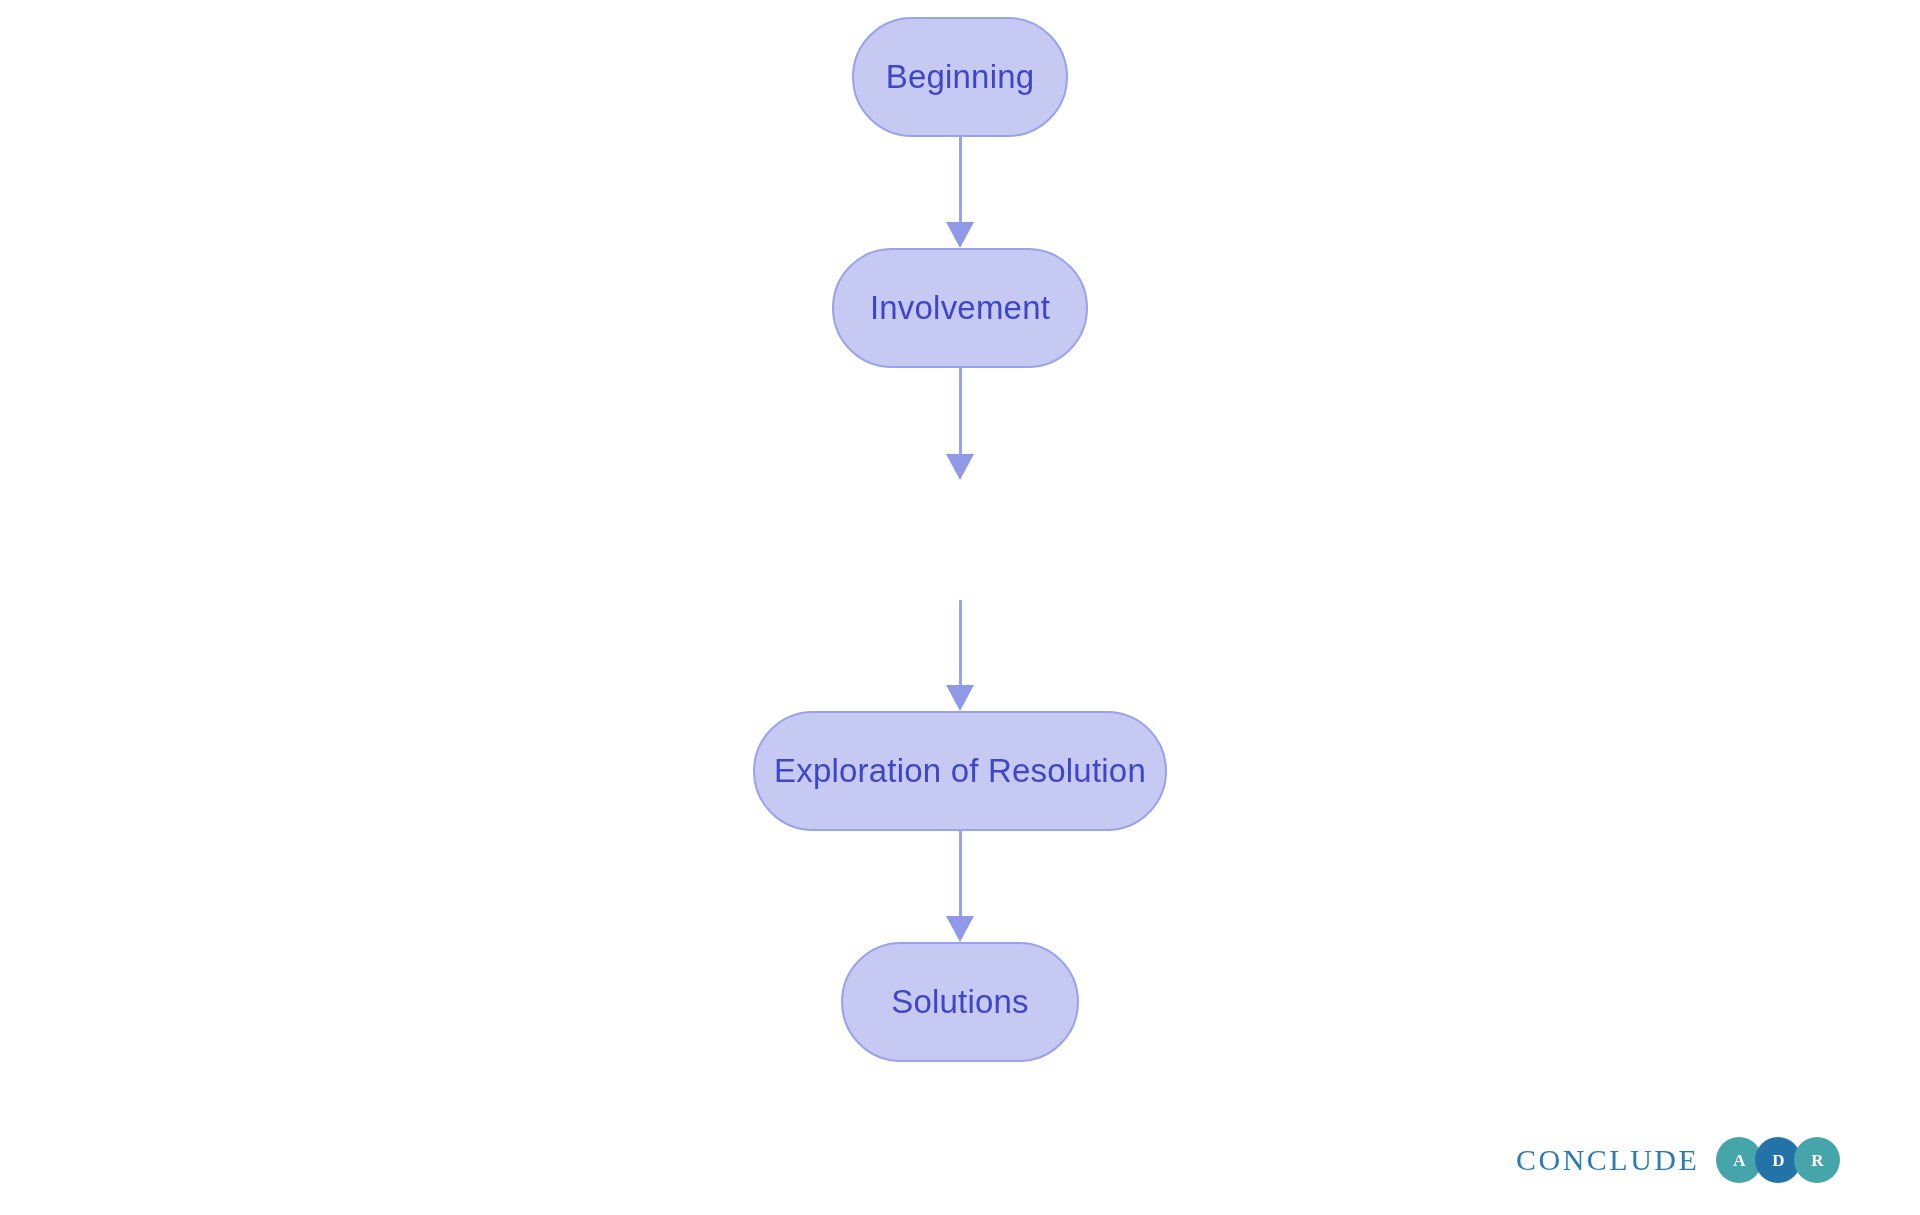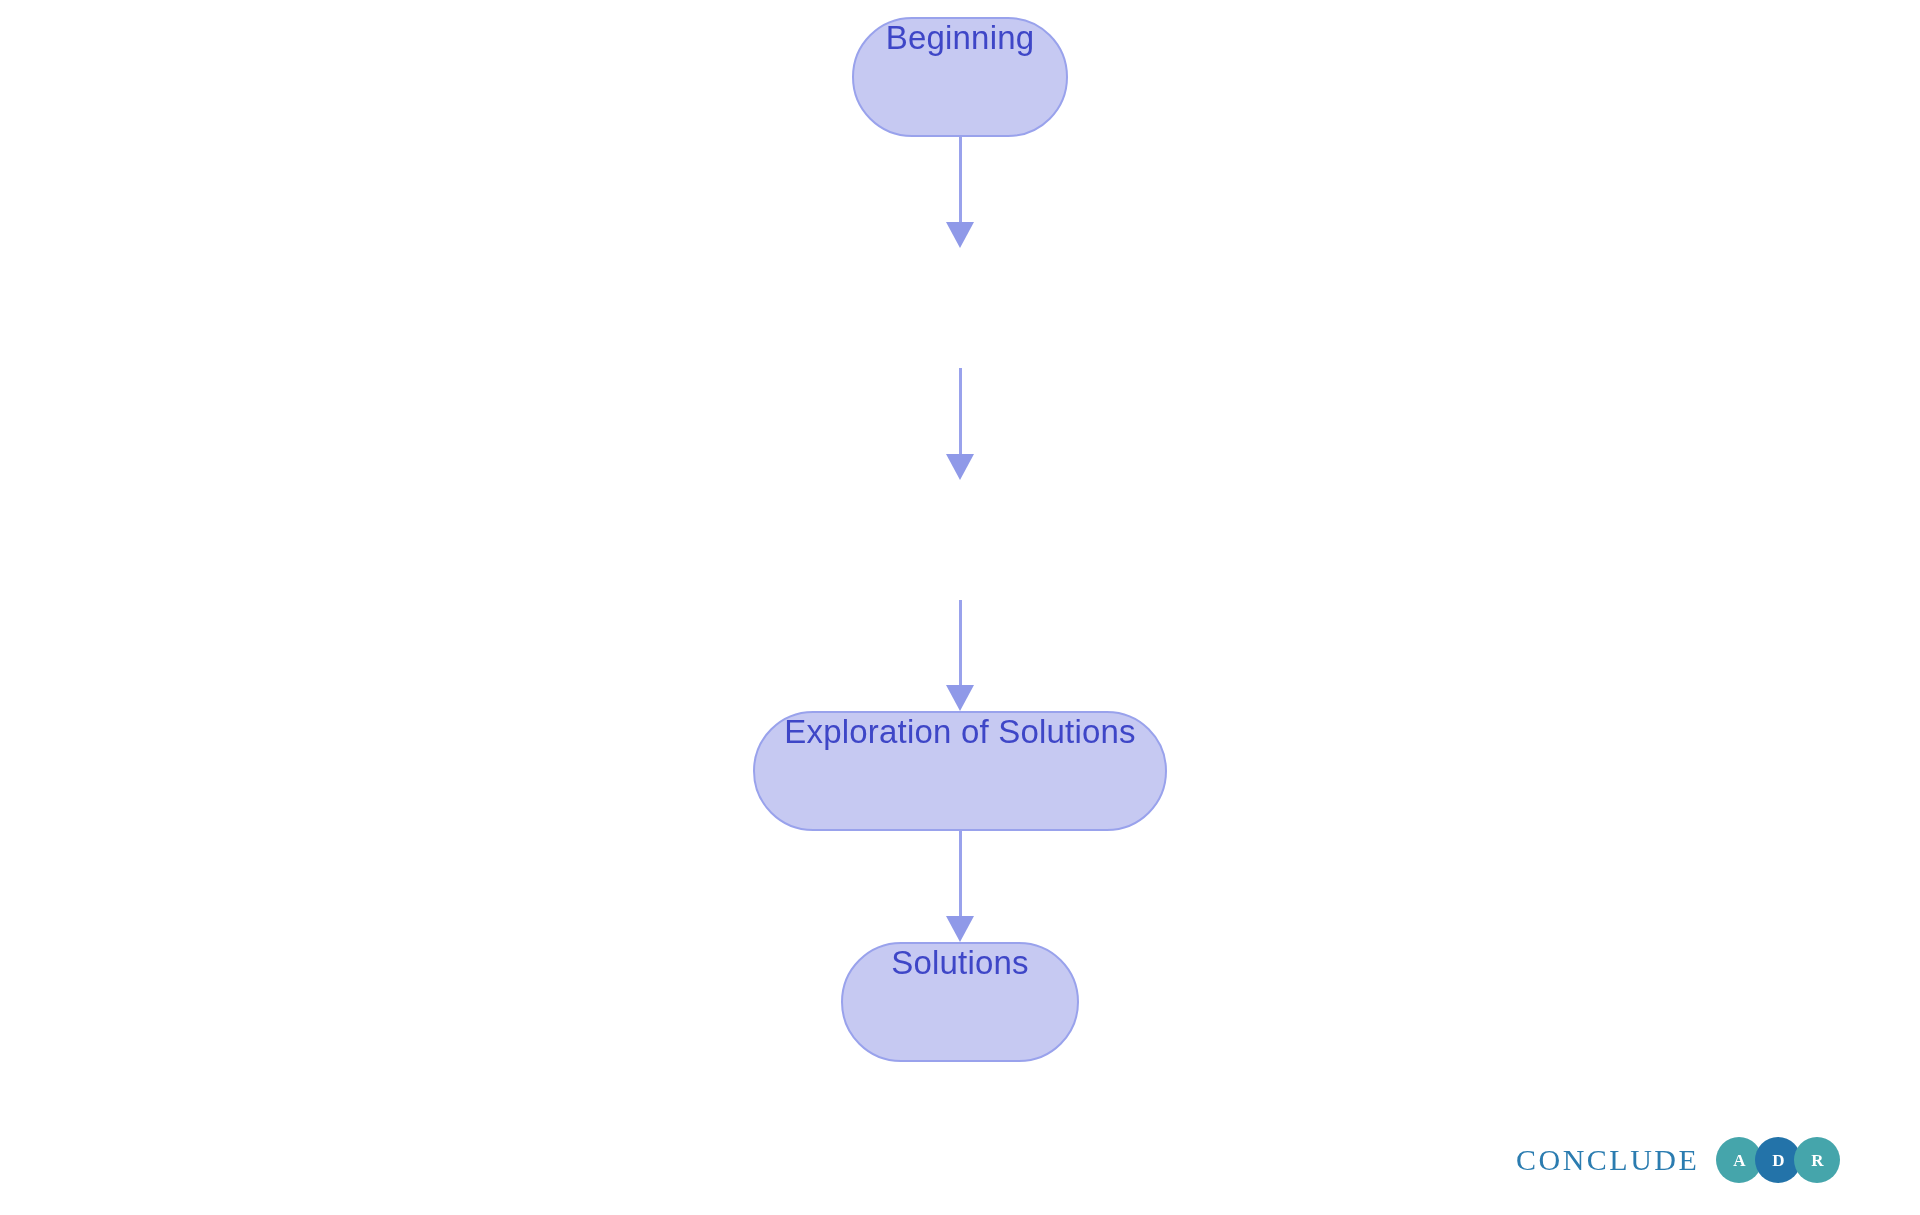--- a/index.html
+++ b/index.html
@@ -20,21 +20,21 @@
   .node {
     position: absolute;
     left: 50%;
     transform: translateX(-50%);
     height: 120px;
     box-sizing: border-box;
     background: #c6c9f2;
     border: 2px solid #99a2ec;
     border-radius: 60px;
     display: flex;
-    align-items: flex-start;
+    align-items: center;
     justify-content: center;
     color: #3e46c7;
     font-size: 33px;
     letter-spacing: 0.2px;
     white-space: nowrap;
   }
   .node-0 { top: 17px;  width: 216px; }
   .node-1 { top: 248px; width: 256px; }
   .node-2 { top: 480px; width: 362px; }
   .node-3 { top: 711px; width: 414px; }
@@ -114,34 +114,37 @@
 
   <div class="node node-0">
     <span>Beginning</span>
   </div>
 
   <div class="arrow arrow-0">
     <span class="shaft"></span>
     <span class="head"></span>
   </div>
 
+  <div class="node node-1">
+    <span>Involvement</span>
+  </div>
 
   <div class="arrow arrow-1">
     <span class="shaft"></span>
     <span class="head"></span>
   </div>
 
 
   <div class="arrow arrow-2">
     <span class="shaft"></span>
     <span class="head"></span>
   </div>
 
   <div class="node node-3">
-    <span>Exploration of Solutions</span>
+    <span>Exploration of Resolution</span>
   </div>
 
   <div class="arrow arrow-3">
     <span class="shaft"></span>
     <span class="head"></span>
   </div>
 
   <div class="node node-4">
     <span>Solutions</span>
   </div>

